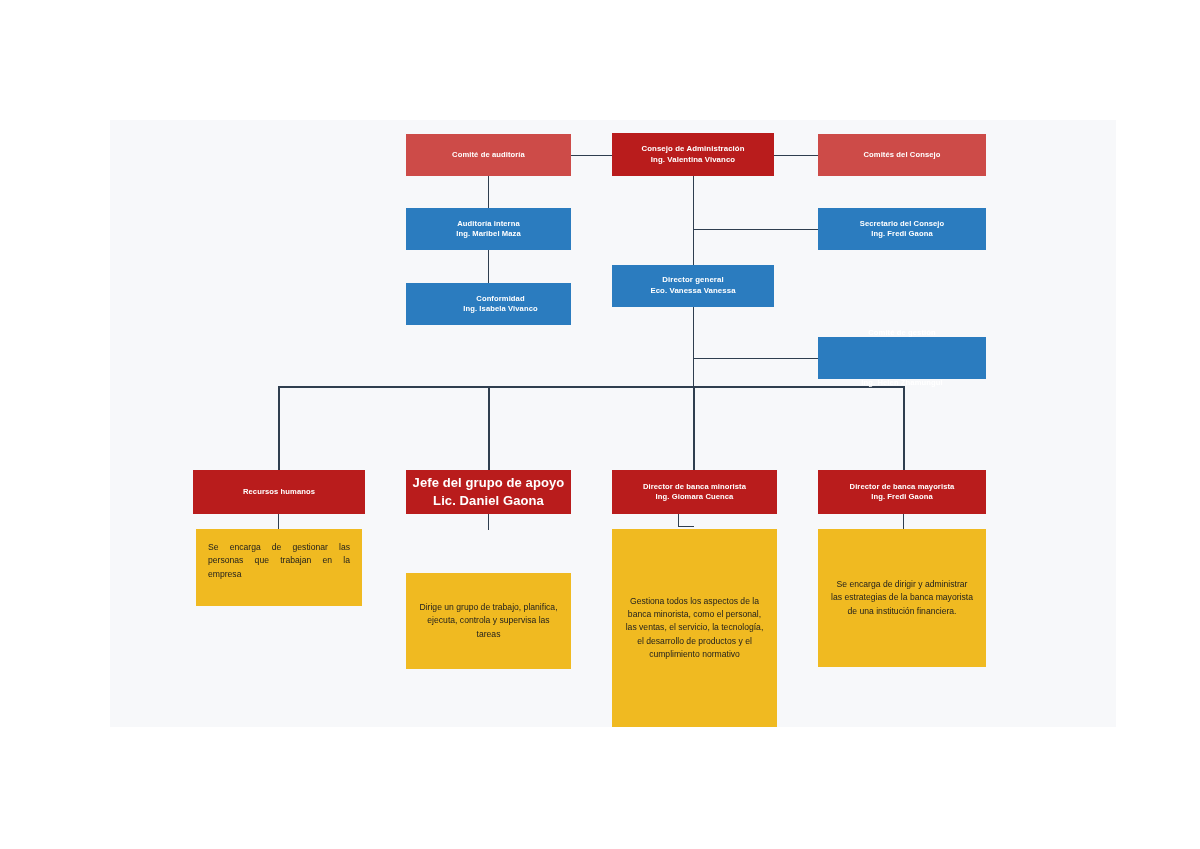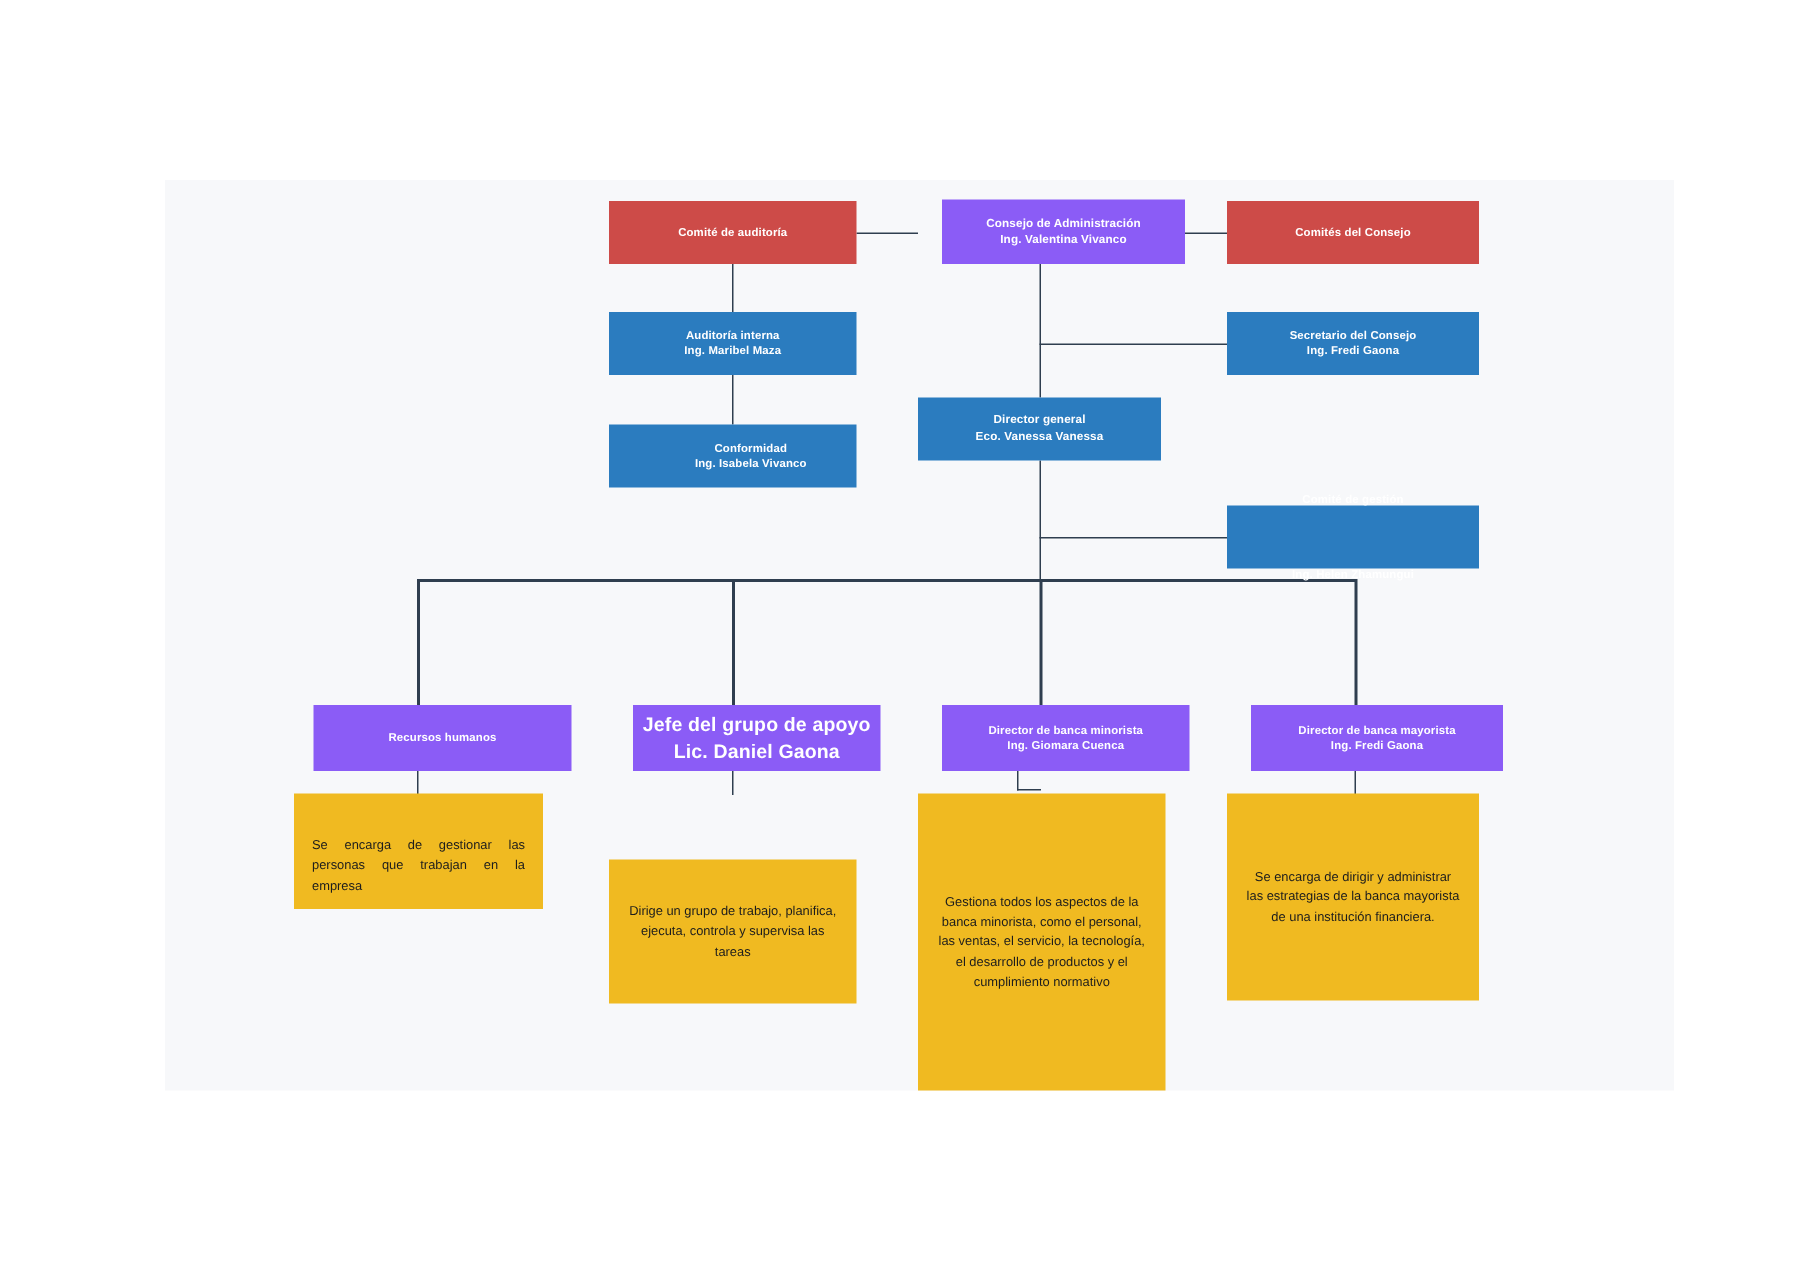--- a/index.html
+++ b/index.html
@@ -43,34 +43,34 @@
     justify-content: center;
     text-align: center;
     color: #ffffff;
     line-height: 1.35;
     letter-spacing: .1px;
     z-index: 3;
   }
   .node .l1 { font-weight: bold; }
   .node .l2 { font-weight: bold; }
 
-  .navy  { background: #8b5cf6; margin-left: 16px; }
+  .navy  { background: #b91c1c; }
   .blue  { background: #2b7cbf; }
   .red   { background: #cd4b48; }
 
   .note {
     position: absolute;
     box-sizing: border-box;
     background: #f0ba21;
     color: #1d1d1d;
     display: flex;
     align-items: center;
     justify-content: center;
     text-align: center;
-    padding: 28px 12px;
+    padding: 12px 12px;
     z-index: 2;
     line-height: 1.55;
   }
   .note.justify {
     text-align: justify;
     text-align-last: justify;
     display: block;
   }
   .note-inner { width: 100%; }
 

